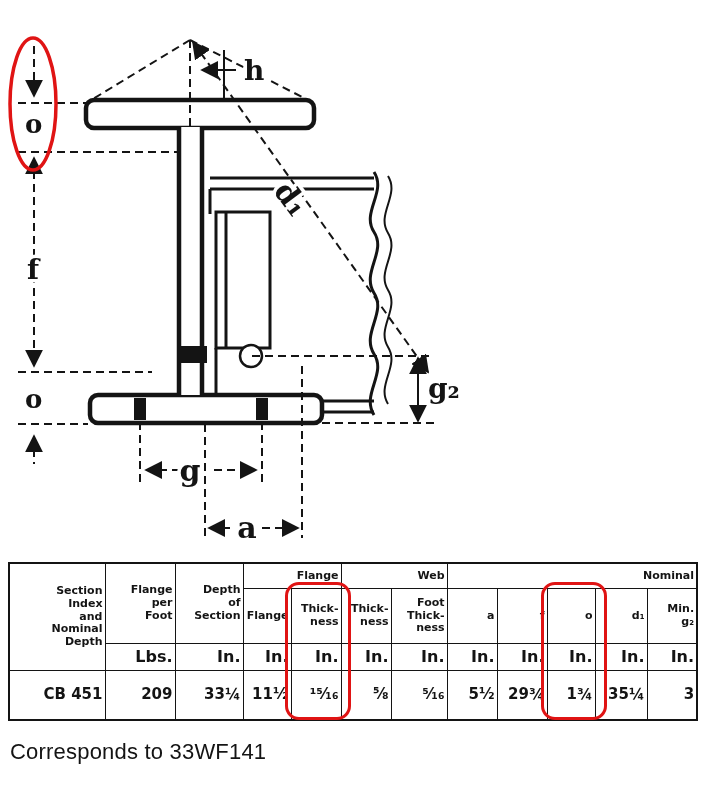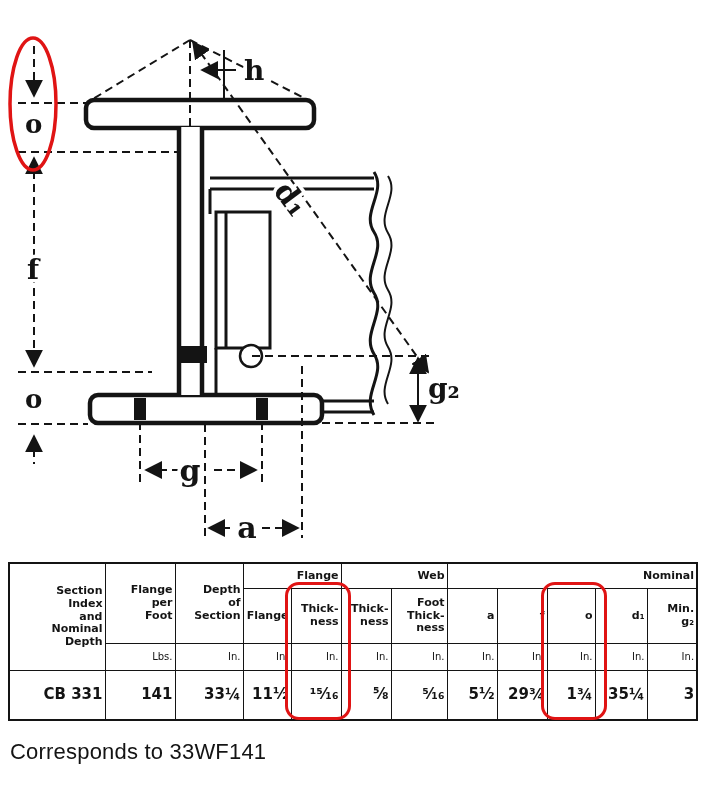--- a/index.html
+++ b/index.html
@@ -19,21 +19,21 @@
     border-collapse:collapse;table-layout:fixed;width:688px;margin-left:8px;
     border:2px solid #141414;font-family:"DejaVu Sans",sans-serif;
   }
   table.dim td{
     border:1px solid #141414;text-align:right;vertical-align:middle;
     padding:1px 2px;line-height:1.18;overflow:hidden;
   }
   .hdr{font-weight:700;font-size:11px;white-space:pre-line;}
   tr.r-group td{height:22px;}
   tr.r-sub td{height:52px;}
-  tr.r-units td{height:24px;font-weight:400;font-size:10px;}
+  tr.r-units td{height:24px;font-weight:700;font-size:16px;}
   tr.r-data td{height:46px;font-weight:700;font-size:15px;}
   .red-box{
     position:absolute;border:3px solid #e01414;border-radius:14px;
     background:transparent;pointer-events:none;
   }
   #redbox-thickness{left:285px;top:20px;width:60px;height:132px;}
   #redbox-o{left:541px;top:20px;width:60px;height:132px;}
   
   .caption{
     margin:18px 4px 0 10px;font-size:22px;letter-spacing:.2px;
@@ -182,22 +182,22 @@
       <td>In.</td>
       <td>In.</td>
       <td>In.</td>
       <td>In.</td>
       <td>In.</td>
       <td>In.</td>
       <td>In.</td>
       <td>In.</td>
     </tr>
     <tr class="r-data">
-      <td>CB 331</td>
-      <td>141</td>
+      <td>CB 451</td>
+      <td>209</td>
       <td>33¼</td>
       <td>11½</td>
       <td>¹⁵⁄₁₆</td>
       <td>⅝</td>
       <td>⁵⁄₁₆</td>
       <td>5½</td>
       <td>29¾</td>
       <td>1¾</td>
       <td>35¼</td>
       <td>3</td>

